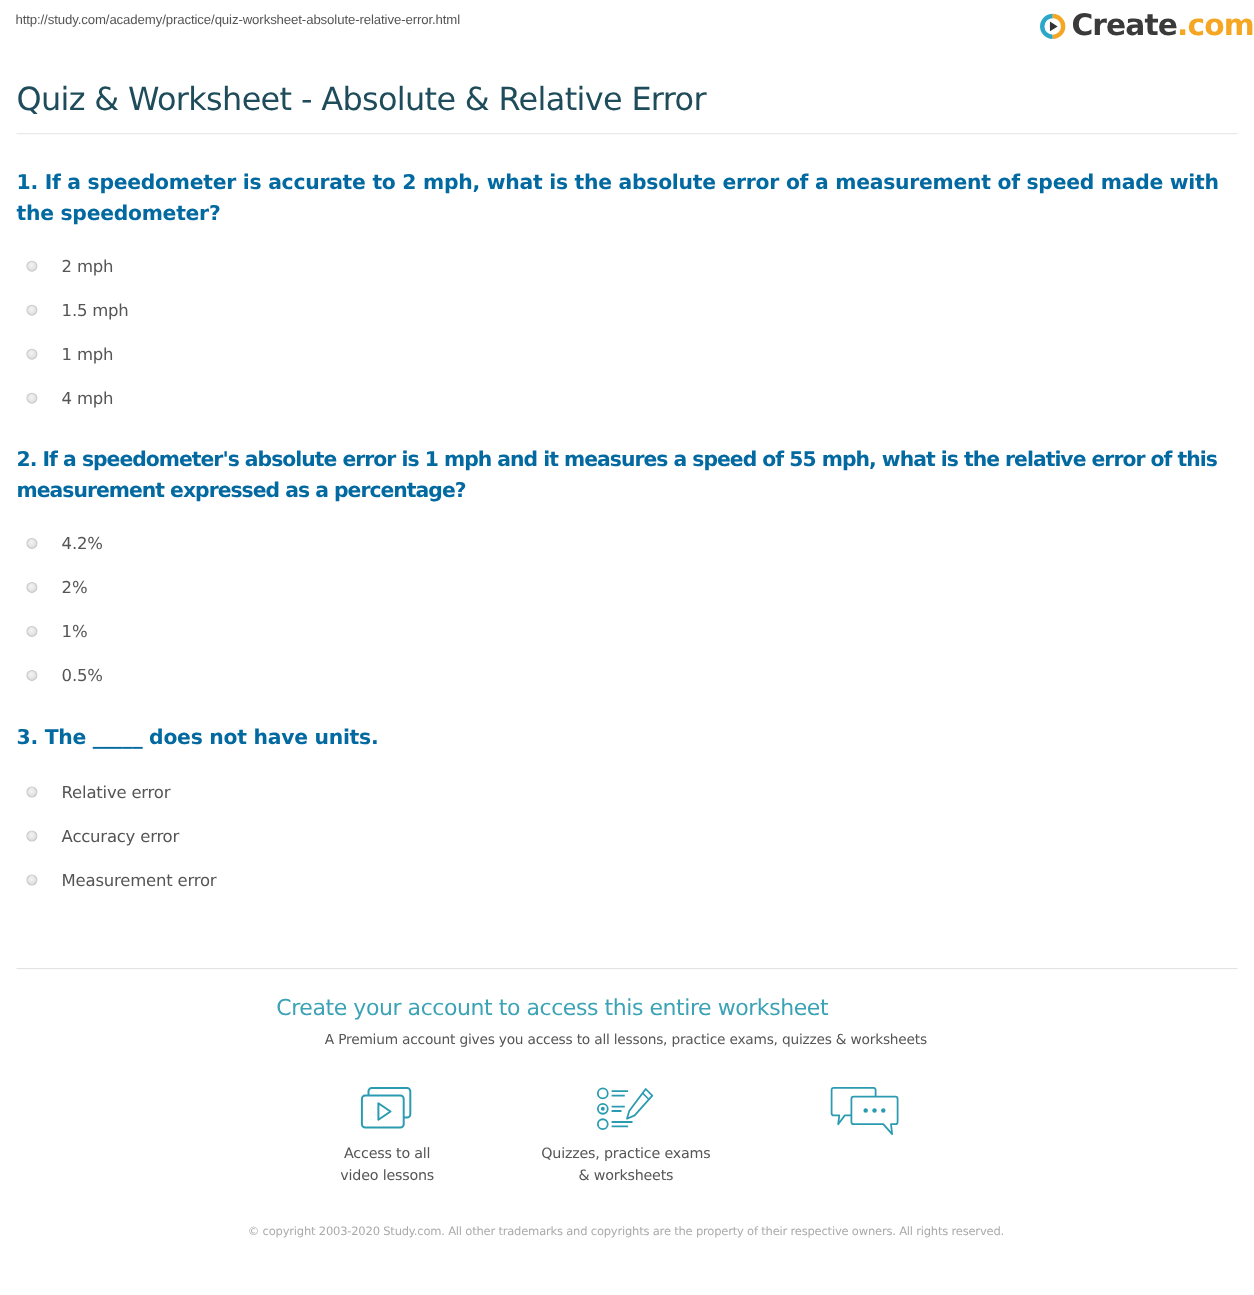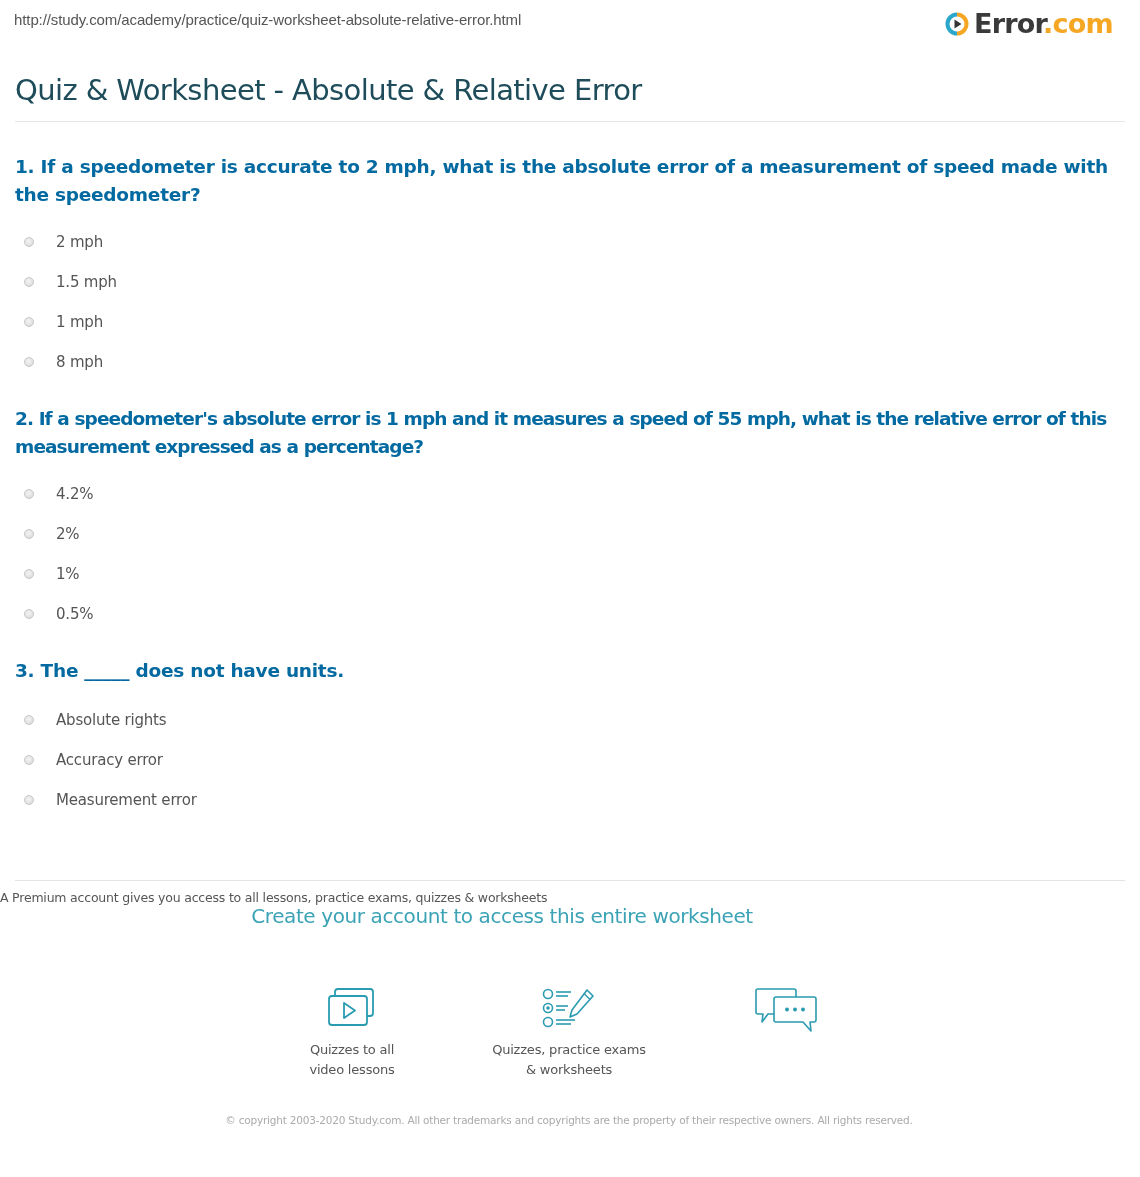--- a/index.html
+++ b/index.html
@@ -2,21 +2,21 @@
 <html><head>
   <meta charset="utf-8">
   <style>
     * { box-sizing: border-box; margin: 0; padding: 0; }
     html, body { width: 1140px; height: 1177px; background: #ffffff; overflow: hidden; }
     body { font-family: "DejaVu Sans", "Liberation Sans", sans-serif; color: #555555; position: relative; }
 
     .url {
       position: absolute; left: 14px; top: 11px;
       font-family: "Liberation Sans", sans-serif;
-      font-size: 15px; color: #555555; letter-spacing: -0.1px;
+      font-size: 12px; color: #555555; letter-spacing: -0.1px;
     }
     .logo {
       position: absolute; left: 945px; top: 8px; height: 32px;
       display: flex; align-items: center;
     }
     .logo-mark { width: 24px; height: 24px; margin-right: 5px; }
     .logo-text {
       font-family: "DejaVu Sans", sans-serif; font-size: 27px; font-weight: bold;
       color: #3a3a3a; letter-spacing: -0.8px; line-height: 32px;
     }
@@ -56,21 +56,21 @@
     .section-rule {
       position: absolute; left: 15px; top: 880px; width: 1110px; height: 1px; background: #e3e3e3;
     }
 
     .cta-title {
       position: absolute; left: 0; width: 1004px; top: 902px; text-align: center;
       font-family: "DejaVu Sans", sans-serif; font-size: 20px; font-weight: normal;
       color: #3ba3b5; letter-spacing: -0.4px; line-height: 28px;
     }
     .cta-sub {
-      position: absolute; left: 0; width: 1138px; top: 890px; text-align: left;
+      position: absolute; left: 0; width: 1138px; top: 937px; text-align: center;
       font-family: "DejaVu Sans", sans-serif; font-size: 12.5px; color: #555555; letter-spacing: -0.2px;
     }
 
     .feature {
       position: absolute; top: 986px; width: 200px; text-align: center;
     }
     .feature svg { display: block; margin: 0 auto; }
     .feature-label {
       margin-top: 10px;
       font-family: "DejaVu Sans", sans-serif; font-size: 13px; color: #555555; line-height: 20px; letter-spacing: -0.2px;
@@ -85,21 +85,21 @@
 <body>
 
 <div class="url">http://study.com/academy/practice/quiz-worksheet-absolute-relative-error.html</div>
 
 <div class="logo">
   <svg class="logo-mark" viewBox="0 0 24 24">
     <path d="M12 2.5 A9.5 9.5 0 0 0 12 21.5" fill="none" stroke="#2aa7c9" stroke-width="4"></path>
     <path d="M12 2.5 A9.5 9.5 0 0 1 12 21.5" fill="none" stroke="#f5a623" stroke-width="4"></path>
     <path d="M9.5 7.5 L16.5 12 L9.5 16.5 Z" fill="#333333"></path>
   </svg>
-  <span class="logo-text"><span>Error</span><span class="logo-dot">.com</span></span>
+  <span class="logo-text"><span>Create</span><span class="logo-dot">.com</span></span>
 </div>
 
 <h1 class="page-title">Quiz &amp; Worksheet - Absolute &amp; Relative Error</h1>
 <div class="title-rule"></div>
 
 <div class="question" style="top:153px;">
   <div class="q-text">1. If a speedometer is accurate to 2 mph, what is the absolute error of a measurement of speed made with the speedometer?</div>
   <ul class="options">
     <li class="option">
         <span class="radio"></span>
@@ -108,21 +108,21 @@
     <li class="option">
         <span class="radio"></span>
         <span class="opt-label">1.5 mph</span>
       </li>
     <li class="option">
         <span class="radio"></span>
         <span class="opt-label">1 mph</span>
       </li>
     <li class="option">
         <span class="radio"></span>
-        <span class="opt-label">8 mph</span>
+        <span class="opt-label">4 mph</span>
       </li>
   </ul>
 </div>
 
 <div class="question" style="top:405px;">
   <div class="q-text tight">2. If a speedometer's absolute error is 1 mph and it measures a speed of 55 mph, what is the relative error of this measurement expressed as a percentage?</div>
   <ul class="options">
     <li class="option">
         <span class="radio"></span>
         <span class="opt-label">4.2%</span>
@@ -140,21 +140,21 @@
         <span class="opt-label">0.5%</span>
       </li>
   </ul>
 </div>
 
 <div class="question" style="top:657px;">
   <div class="q-text">3. The _____ does not have units.</div>
   <ul class="options" style="margin-top:15px;">
     <li class="option">
         <span class="radio"></span>
-        <span class="opt-label">Absolute rights</span>
+        <span class="opt-label">Relative error</span>
       </li>
     <li class="option">
         <span class="radio"></span>
         <span class="opt-label">Accuracy error</span>
       </li>
     <li class="option">
         <span class="radio"></span>
         <span class="opt-label">Measurement error</span>
       </li>
   </ul>
@@ -165,21 +165,21 @@
 <a class="cta-title">Create your account to access this entire worksheet</a>
 <div class="cta-sub">A Premium account gives you access to all lessons, practice exams, quizzes &amp; worksheets</div>
 
 <div class="feature" style="left:252px;">
   <svg width="52" height="44" viewBox="0 0 52 44">
     <rect x="9" y="3" width="38" height="27" rx="3" fill="#fff" stroke="#2a9bb0" stroke-width="1.8"></rect>
     <rect x="3" y="10" width="38" height="29" rx="3" fill="#fff" stroke="#2a9bb0" stroke-width="1.8"></rect>
     <path d="M18 17 L29 24.5 L18 32 Z" fill="none" stroke="#2a9bb0" stroke-width="1.8" stroke-linejoin="round"></path>
   </svg>
   <div class="feature-label">
-    <div>Quizzes to all</div>
+    <div>Access to all</div>
     <div>video lessons</div>
   </div>
 </div>
 
 <div class="feature" style="left:469px;">
   <svg width="56" height="44" viewBox="0 0 56 44">
     <circle cx="7" cy="8" r="4.5" fill="none" stroke="#2a9bb0" stroke-width="1.6"></circle>
     <circle cx="7" cy="22" r="4.5" fill="none" stroke="#2a9bb0" stroke-width="1.6"></circle>
     <circle cx="7" cy="22" r="1.8" fill="#2a9bb0"></circle>
     <circle cx="7" cy="36" r="4.5" fill="none" stroke="#2a9bb0" stroke-width="1.6"></circle>

